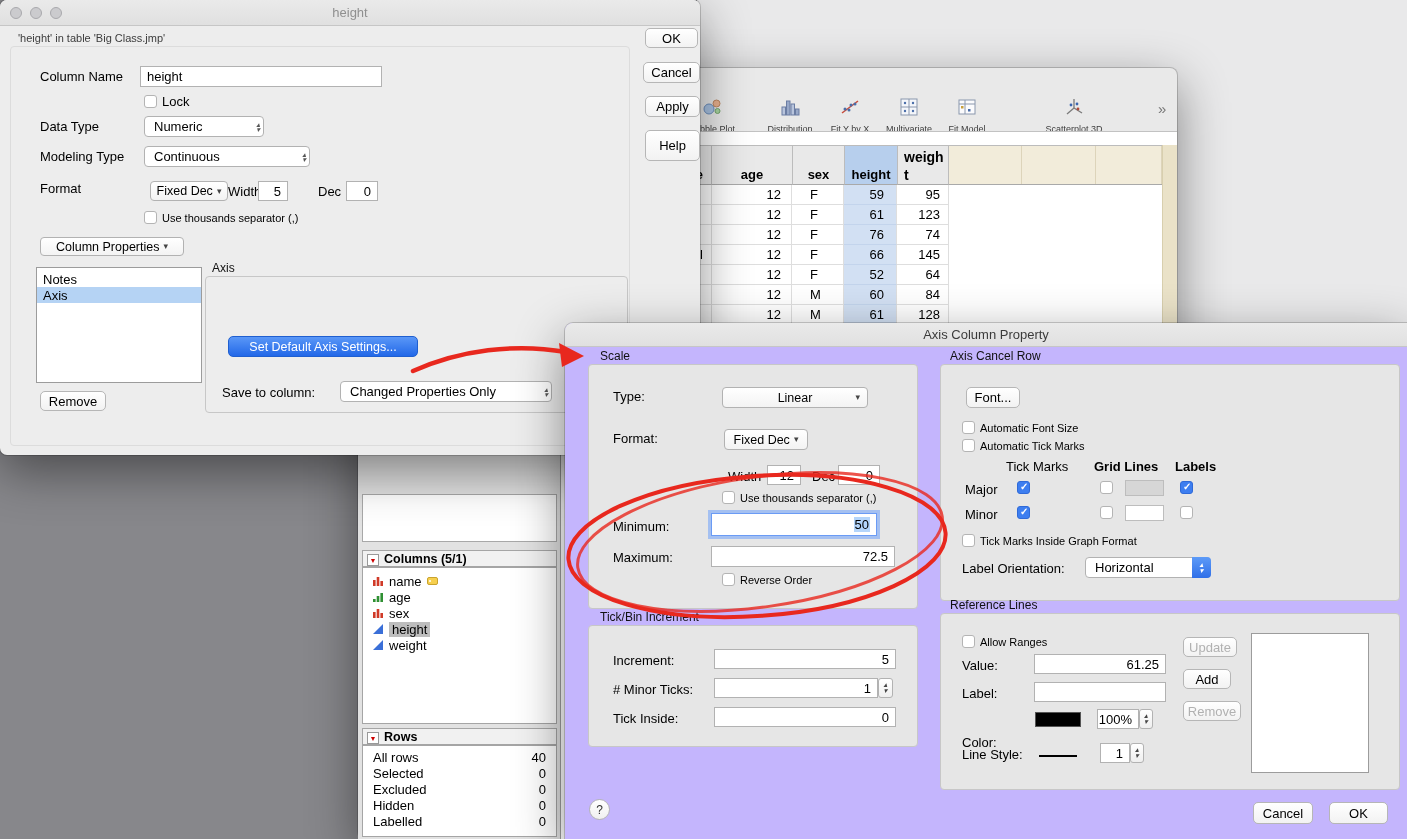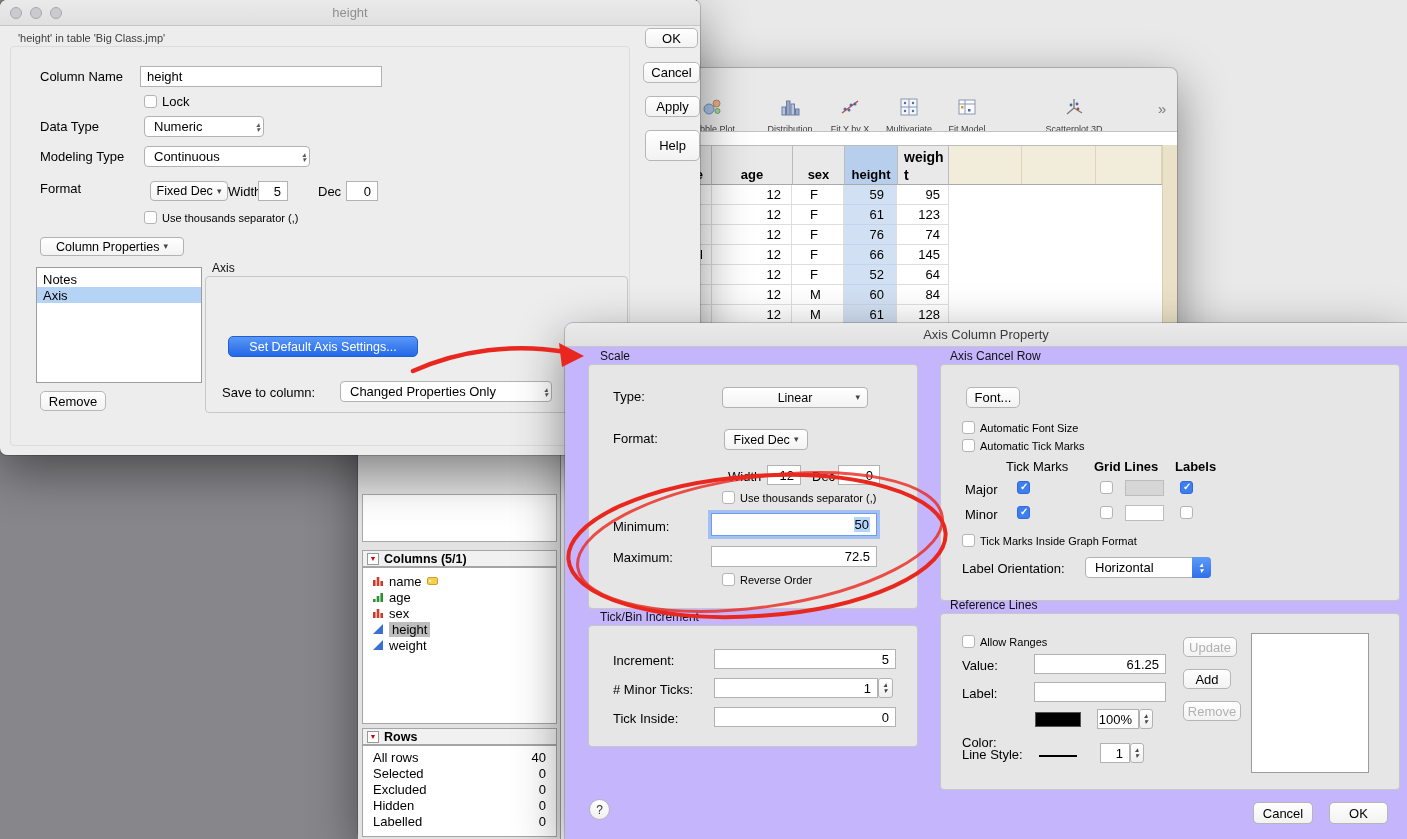--- a/index.html
+++ b/index.html
@@ -44,21 +44,21 @@
 .linesample{position:absolute;height:0;border-top:2px solid #000}
 .dfield{position:absolute;background:#d6d6d6;border:1px solid #bdbdbd}
 .wfield{position:absolute;background:#fff;border:1px solid #bdbdbd}
 
 .toolitem{position:absolute;top:28px;display:flex;flex-direction:column;align-items:center;gap:2px}
 .tlabel{font-size:9px;color:#3c3c3c;white-space:nowrap}
 .overflow{position:absolute;font-size:15px;color:#777}
 .tbline{position:absolute;left:0;top:63px;width:819px;height:1px;background:#c2c2c2}
 .leftpanel{position:absolute;left:0;top:64px;width:203px;height:707px;background:#e2e2e2;border-right:1px solid #9e9e9e}
 .pbox{position:absolute;left:4px;width:195px;background:#fff;border:1px solid #a8a8a8}
-.phead{position:absolute;left:4px;width:195px;height:17px;background:#f1f1f1;border:1px solid #a5a5a5;display:flex;align-items:center;gap:5px;padding:0 4px;font-size:12.5px;font-weight:600}
+.phead{position:absolute;left:4px;width:195px;height:17px;background:#f1f1f1;border:1px solid #a5a5a5;display:flex;align-items:flex-end;gap:5px;padding:0 4px;font-size:12.5px;font-weight:600}
 .tribox{width:12px;height:12px;background:#fff;border:1px solid #999;display:flex;align-items:center;justify-content:center;flex:0 0 auto}
 .redtri{color:#c00;font-size:7px;line-height:1}
 .plist{position:absolute;left:4px;width:195px;background:#fff;border:1px solid #a5a5a5}
 .citem{display:flex;align-items:center;gap:5px;height:16px;padding-left:9px;font-size:13px}
 .citem .sel{background:#bdbdbd;padding:0 3px}
 .stat{display:flex;justify-content:space-between;height:16px;align-items:center;padding:0 10px;font-size:13px}
 .gridwrap{position:absolute;left:203px;top:64px;width:616px;height:707px;background:#fff;overflow:hidden}
 .hc{position:absolute;top:13px;height:40px;background:#e9e9e9;border-top:1px solid #bcbcbc;border-right:1px solid #bcbcbc;border-bottom:1px solid #a9a9a9;display:flex;align-items:flex-end;justify-content:center;font-weight:700;font-size:13px;padding-bottom:2px}
 .hc.hl{background:#b7cfed}
 .hempty{position:absolute;left:388px;top:13px;width:213px;height:40px;background:#f2ecda;border-top:1px solid #bcbcbc;border-bottom:1px solid #a9a9a9;display:flex}
@@ -423,21 +423,21 @@
     <div class="tf right" style="left:273px;top:142px;width:42px;height:20px">0</div>
     <label class="cbrow sm" style="left:157px;top:168px">
       <span class="cb"></span>
       <span>Use thousands separator (,)</span>
     </label>
     <div class="lbl" style="left:48px;top:196px">Minimum:</div>
     <div class="tf right focus" style="left:146px;top:190px;width:166px;height:23px">
         <span class="selhl">50</span>
       </div>
     <div class="lbl" style="left:48px;top:227px">Maximum:</div>
-    <div class="tf right" style="left:146px;top:223px;width:166px;height:21px">72.5</div>
+    <div class="tf right" style="left:146px;top:223px;width:184px;height:21px">72.5</div>
     <label class="cbrow sm" style="left:157px;top:250px">
       <span class="cb"></span>
       <span>Reverse Order</span>
     </label>
 
     <div class="glabel" style="left:35px;top:287px">Tick/Bin Increment</div>
     <div class="gbox fill" style="left:23px;top:302px;width:330px;height:122px"></div>
     <div class="lbl" style="left:48px;top:330px">Increment:</div>
     <div class="tf right" style="left:149px;top:326px;width:182px;height:20px">5</div>
     <div class="lbl" style="left:48px;top:359px"># Minor Ticks:</div>

